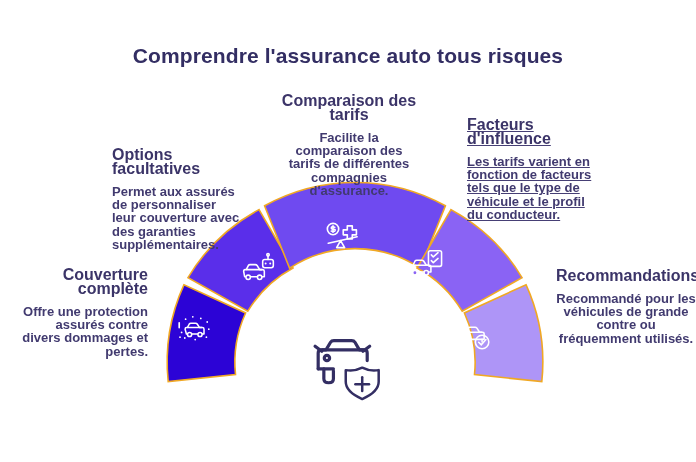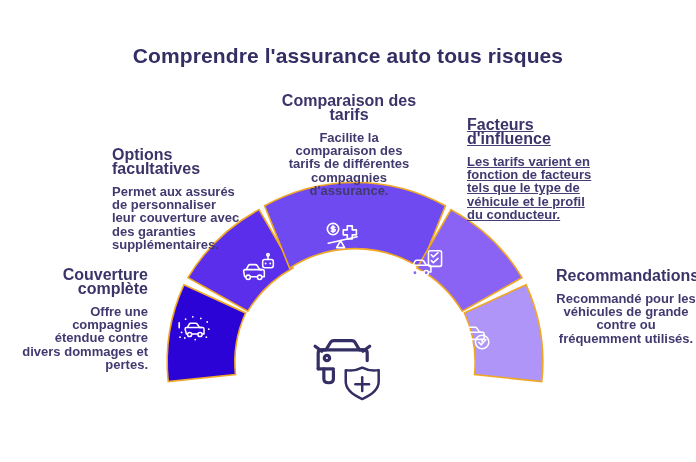--- a/index.html
+++ b/index.html
@@ -185,21 +185,21 @@
       <path d="M56.0 6.0 L49.5 11.0"></path>
       <path d="M6 28 L20.8 28"></path>
       <path d="M30.0 24.5 Q40.5 26.5 50.5 21.5 Q60.5 26.5 71.0 24.5 L71.0 39.0 Q71.0 51.5 50.5 60.5 Q30.0 51.5 30.0 39.0 Z" transform="translate(0,0) scale(0.78) translate(12,13)"></path>
       <path d="M50.5 33.5 L50.5 50.5" transform="scale(0.78) translate(12,13)"></path>
       <path d="M42.0 42.0 L59.0 42.0" transform="scale(0.78) translate(12,13)"></path>
     </g>
   </svg>
 
   <div class="callout callout-1">
     <div class="c-title">Couverture complète</div>
-    <div class="c-desc">Offre une compagnies étendue contre divers dommages et pertes.</div>
+    <div class="c-desc">Offre une protection assurés contre divers dommages et pertes.</div>
   </div>
 
   <div class="callout callout-2">
     <div class="c-title">Options facultatives</div>
     <div class="c-desc">Permet aux assurés de personnaliser leur couverture avec des garanties supplémentaires.</div>
   </div>
 
   <div class="callout callout-3">
     <div class="c-title">Comparaison des tarifs</div>
     <div class="c-desc">Facilite la comparaison des tarifs de différentes compagnies d'assurance.</div>

